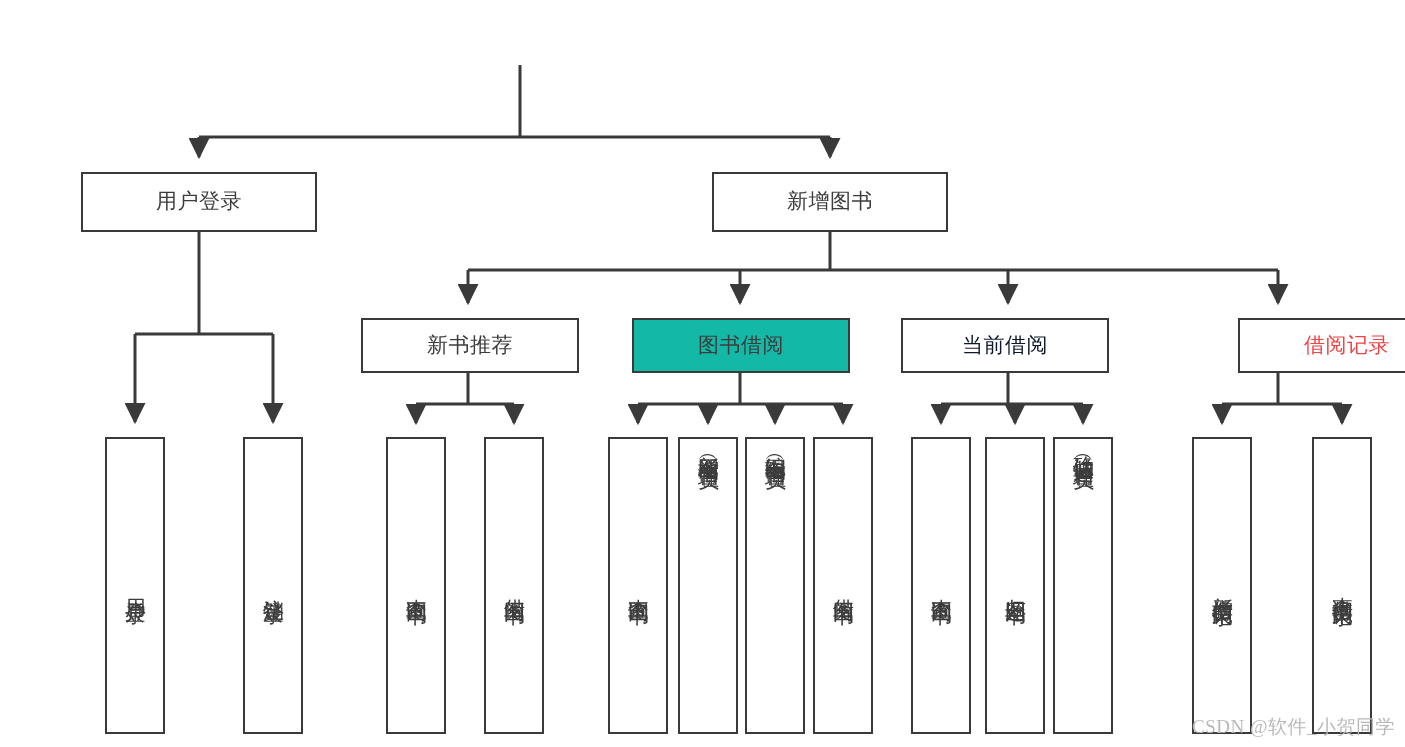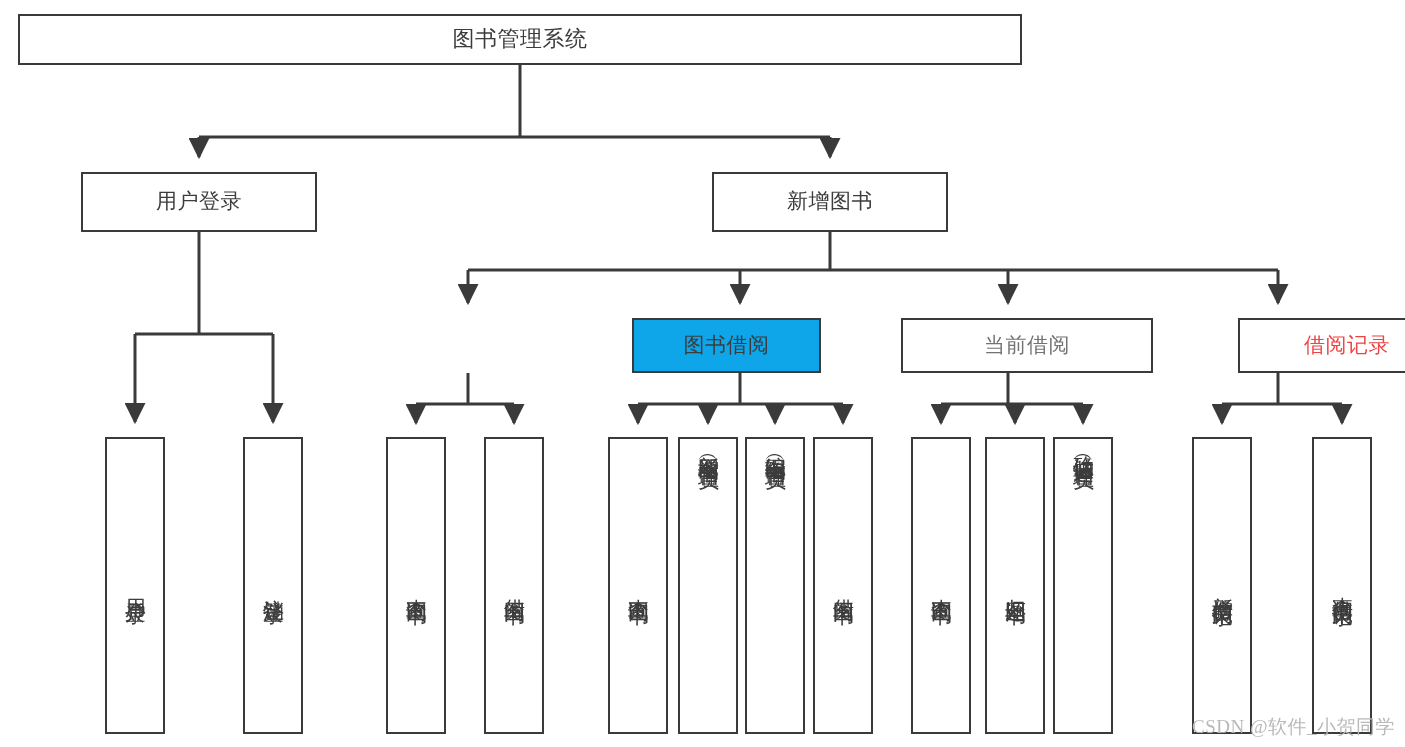--- a/index.html
+++ b/index.html
@@ -126,35 +126,35 @@
       <path d="M 1015 404 L 1015 423" marker-end="url(#arrow)"></path>
       <path d="M 1083 404 L 1083 423" marker-end="url(#arrow)"></path>
 
       <path d="M 1278 373 L 1278 404"></path>
       <path d="M 1222 404 L 1342 404"></path>
       <path d="M 1222 404 L 1222 423" marker-end="url(#arrow)"></path>
       <path d="M 1342 404 L 1342 423" marker-end="url(#arrow)"></path>
     </g>
   </svg>
 
-  <div class="node horiz root" style="left: 18px; top: 14px; width: 1004px; height: 51px; border-color: rgb(58, 58, 58); background: rgb(255, 255, 255); color: rgb(60, 60, 60);">
-    <span class="node-label">图书管理系统</span>
-  </div>
 
   <div class="node horiz" style="left: 81px; top: 172px; width: 236px; height: 60px; border-color: rgb(58, 58, 58); background: rgb(255, 255, 255); color: rgb(60, 60, 60);">
     <span class="node-label">用户登录</span>
   </div>
   <div class="node horiz" style="left: 712px; top: 172px; width: 236px; height: 60px; border-color: rgb(58, 58, 58); background: rgb(255, 255, 255); color: rgb(60, 60, 60);">
     <span class="node-label">新增图书</span>
   </div>
 
-  <div class="node horiz" style="left: 632px; top: 318px; width: 189px; height: 55px; border-color: rgb(58, 58, 58); background: #0ea5e9; color: rgb(60, 60, 60);">
+  <div class="node horiz" style="left: 361px; top: 318px; width: 218px; height: 55px; border-color: rgb(58, 58, 58); background: rgb(255, 255, 255); color: rgb(60, 60, 60);">
+    <span class="node-label">新书推荐</span>
+  </div>
+  <div class="node horiz" style="left: 632px; top: 318px; width: 218px; height: 55px; border-color: rgb(58, 58, 58); background: #14b8a6; color: rgb(60, 60, 60);">
     <span class="node-label">图书借阅</span>
   </div>
-  <div class="node horiz" style="left: 901px; top: 318px; width: 252px; height: 55px; border-color: rgb(58, 58, 58); background: rgb(255, 255, 255); color: #737373;">
+  <div class="node horiz" style="left: 901px; top: 318px; width: 208px; height: 55px; border-color: rgb(58, 58, 58); background: rgb(255, 255, 255); color: #0f172a;">
     <span class="node-label">当前借阅</span>
   </div>
   <div class="node horiz" style="left: 1238px; top: 318px; width: 218px; height: 55px; border-color: rgb(58, 58, 58); background: rgb(255, 255, 255); color: #ef4444;">
     <span class="node-label">借阅记录</span>
   </div>
 
   <div class="node vert center" style="left: 105px; top: 437px; width: 60px; height: 297px; border-color: rgb(58, 58, 58); background: rgb(255, 255, 255); color: rgb(60, 60, 60);">
     <span class="node-label">用户登录</span>
   </div>
   <div class="node vert center" style="left: 243px; top: 437px; width: 60px; height: 297px; border-color: rgb(58, 58, 58); background: rgb(255, 255, 255); color: rgb(60, 60, 60);">

